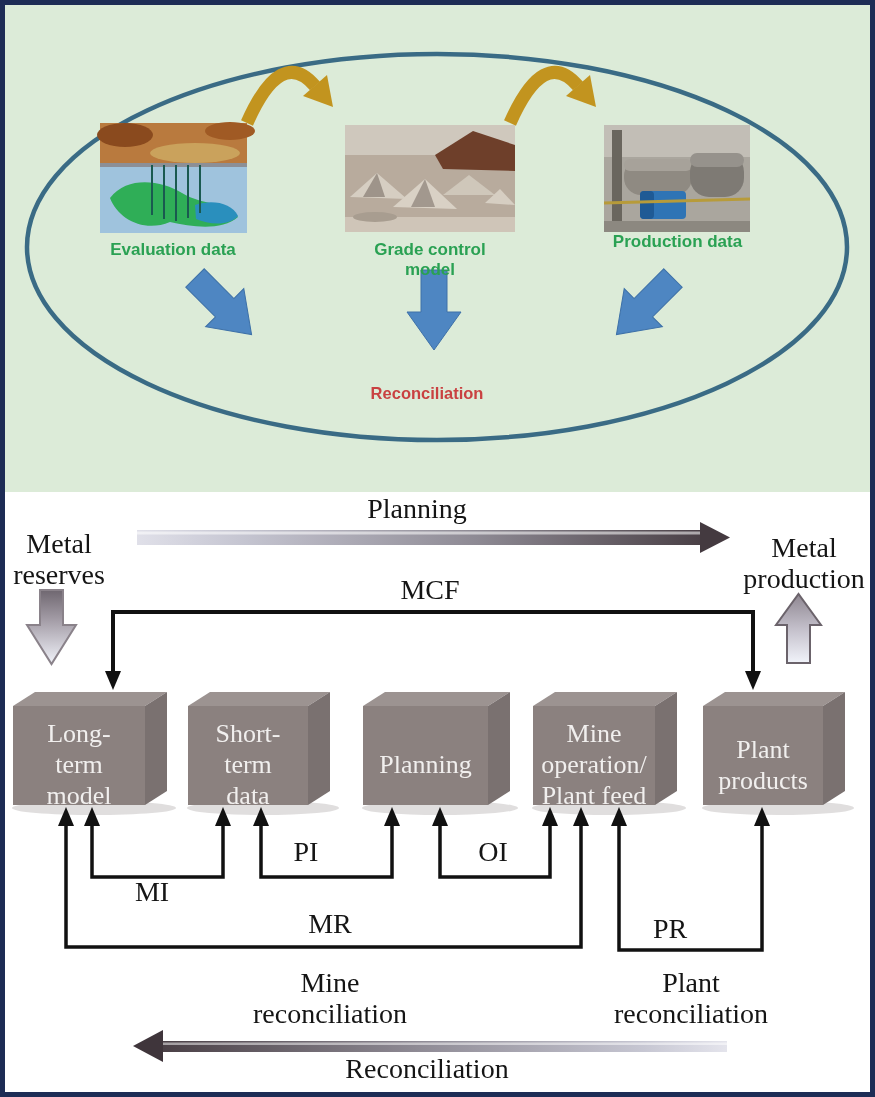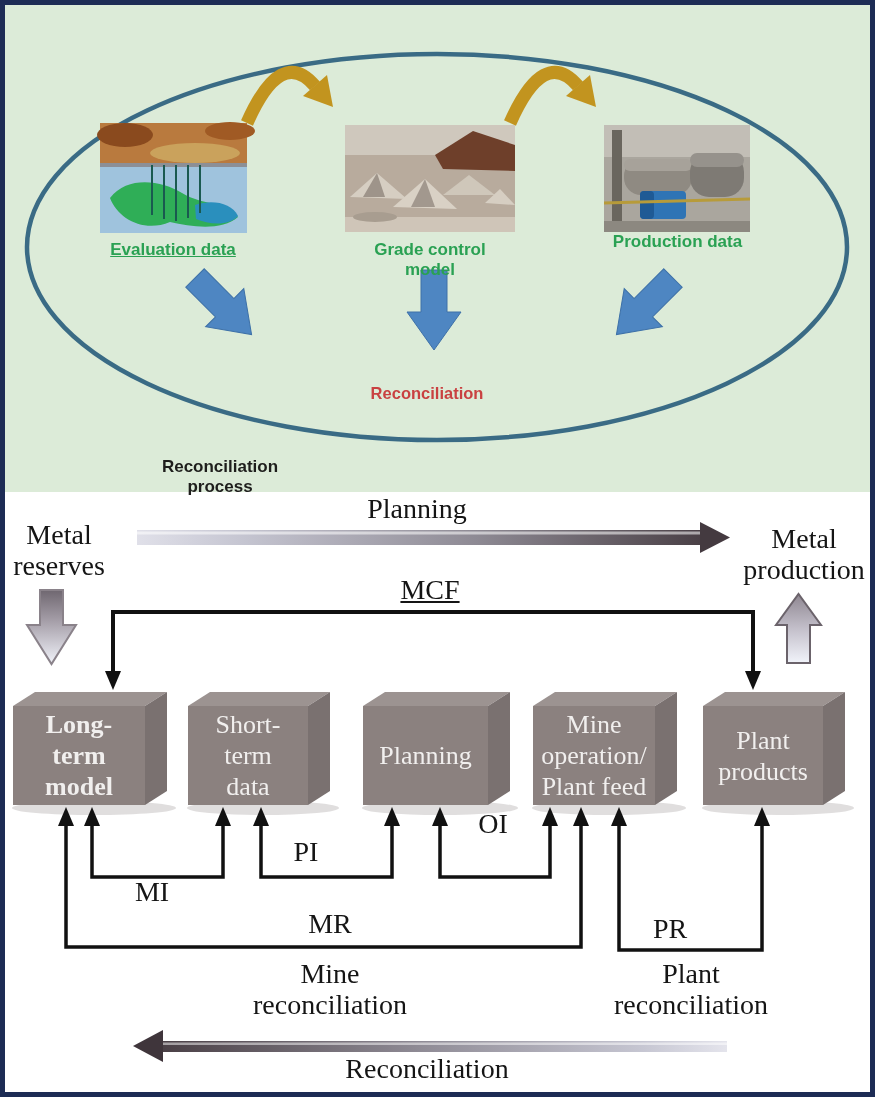--- a/index.html
+++ b/index.html
@@ -10,21 +10,21 @@
   .frame-border{
     position:absolute;left:0;top:0;right:0;bottom:0;
     border:5px solid #1d2c55;pointer-events:none;z-index:50;
   }
   .green-panel{
     position:absolute;left:5px;top:5px;width:865px;height:487px;
     background:#dcebd8;z-index:1;
   }
   svg.artwork{position:absolute;left:0;top:0;z-index:2;}
   .lbl{position:absolute;z-index:10;text-align:center;}
-  .multiline{white-space:pre-line;}
+  .multiline{white-space:pre-line;margin-top:9px;}
   .sans{font-family:"Liberation Sans", sans-serif;}
   .green-lbl{font-size:17px;font-weight:600;color:#2aa153;}
   .red-lbl{font-size:16.5px;font-weight:700;color:#c94141;}
   .caption-lbl{font-size:17px;font-weight:600;color:#1e1e1c;}
   .serif-lbl{font-size:28px;color:#151515;line-height:31px;}
   .box-label{
     position:absolute;z-index:10;display:flex;align-items:center;justify-content:center;
     text-align:center;color:#f1efee;font-size:26px;line-height:31px;
   }
 </style>
@@ -198,49 +198,48 @@
         <polygon points="762,807 754,826 770,826"></polygon>
     </g>
 
     <g>
       <rect x="163" y="1041" width="564" height="11" fill="url(#gRecon)"></rect>
       <rect x="163" y="1042.5" width="564" height="2.5" fill="#ffffff" opacity="0.5"></rect>
       <polygon points="163,1030 133,1046 163,1062" fill="#3f353b"></polygon>
     </g>
   </svg>
 
-  <div class="lbl sans green-lbl" style="left:98px;top:240px;width:150px;text-decoration:underline;">Evaluation data</div>
+  <div class="lbl sans green-lbl" style="left:98px;top:240px;width:150px;">Evaluation data</div>
   <div class="lbl sans green-lbl" style="left:350px;top:240px;width:160px;">Grade control model</div>
   <div class="lbl sans green-lbl" style="left:600px;top:232px;width:155px;">Production data</div>
   <div class="lbl sans red-lbl" style="left:352px;top:384px;width:150px;">Reconciliation</div>
-  <div class="lbl sans caption-lbl" style="left:130px;top:457px;width:180px;">Reconciliation process</div>
 
   <div class="lbl serif-lbl" style="left:352px;top:493px;width:130px;">Planning</div>
   <div class="lbl serif-lbl multiline" style="left:0px;top:519px;width:118px;">Metal
 reserves</div>
   <div class="lbl serif-lbl multiline" style="left:733px;top:523px;width:142px;">Metal
 production</div>
-  <div class="lbl serif-lbl" style="left:380px;top:574px;width:100px;text-decoration:underline;">MCF</div>
-
-  <div class="box-label multiline" style="left:13px;top:706px;width:132px;height:99px;font-weight:bold;">Long-
+  <div class="lbl serif-lbl" style="left:380px;top:574px;width:100px;">MCF</div>
+
+  <div class="box-label multiline" style="left:13px;top:706px;width:132px;height:99px;">Long-
 term
 model</div>
   <div class="box-label multiline" style="left:188px;top:706px;width:120px;height:99px;">Short-
 term
 data</div>
   <div class="box-label multiline" style="left:363px;top:706px;width:125px;height:99px;">Planning</div>
   <div class="box-label multiline" style="left:533px;top:706px;width:122px;height:99px;">Mine
 operation/
 Plant feed</div>
   <div class="box-label multiline" style="left:703px;top:706px;width:120px;height:99px;">Plant
 products</div>
 
   <div class="lbl serif-lbl" style="left:112px;top:836px;width:80px;margin-top:40px;">MI</div>
   <div class="lbl serif-lbl" style="left:266px;top:836px;width:80px;">PI</div>
-  <div class="lbl serif-lbl" style="left:453px;top:808px;width:80px;">OI</div>
+  <div class="lbl serif-lbl" style="left:453px;top:836px;width:80px;">OI</div>
   <div class="lbl serif-lbl" style="left:290px;top:908px;width:80px;font-family:Liberation Serif, serif;">MR</div>
   <div class="lbl serif-lbl" style="left:630px;top:913px;width:80px;">PR</div>
 
   <div class="lbl serif-lbl multiline" style="left:230px;top:958px;width:200px;">Mine
 reconciliation</div>
   <div class="lbl serif-lbl multiline" style="left:591px;top:958px;width:200px;">Plant
 reconciliation</div>
   <div class="lbl serif-lbl" style="left:337px;top:1053px;width:180px;">Reconciliation</div>
 
   <div class="frame-border"></div>

